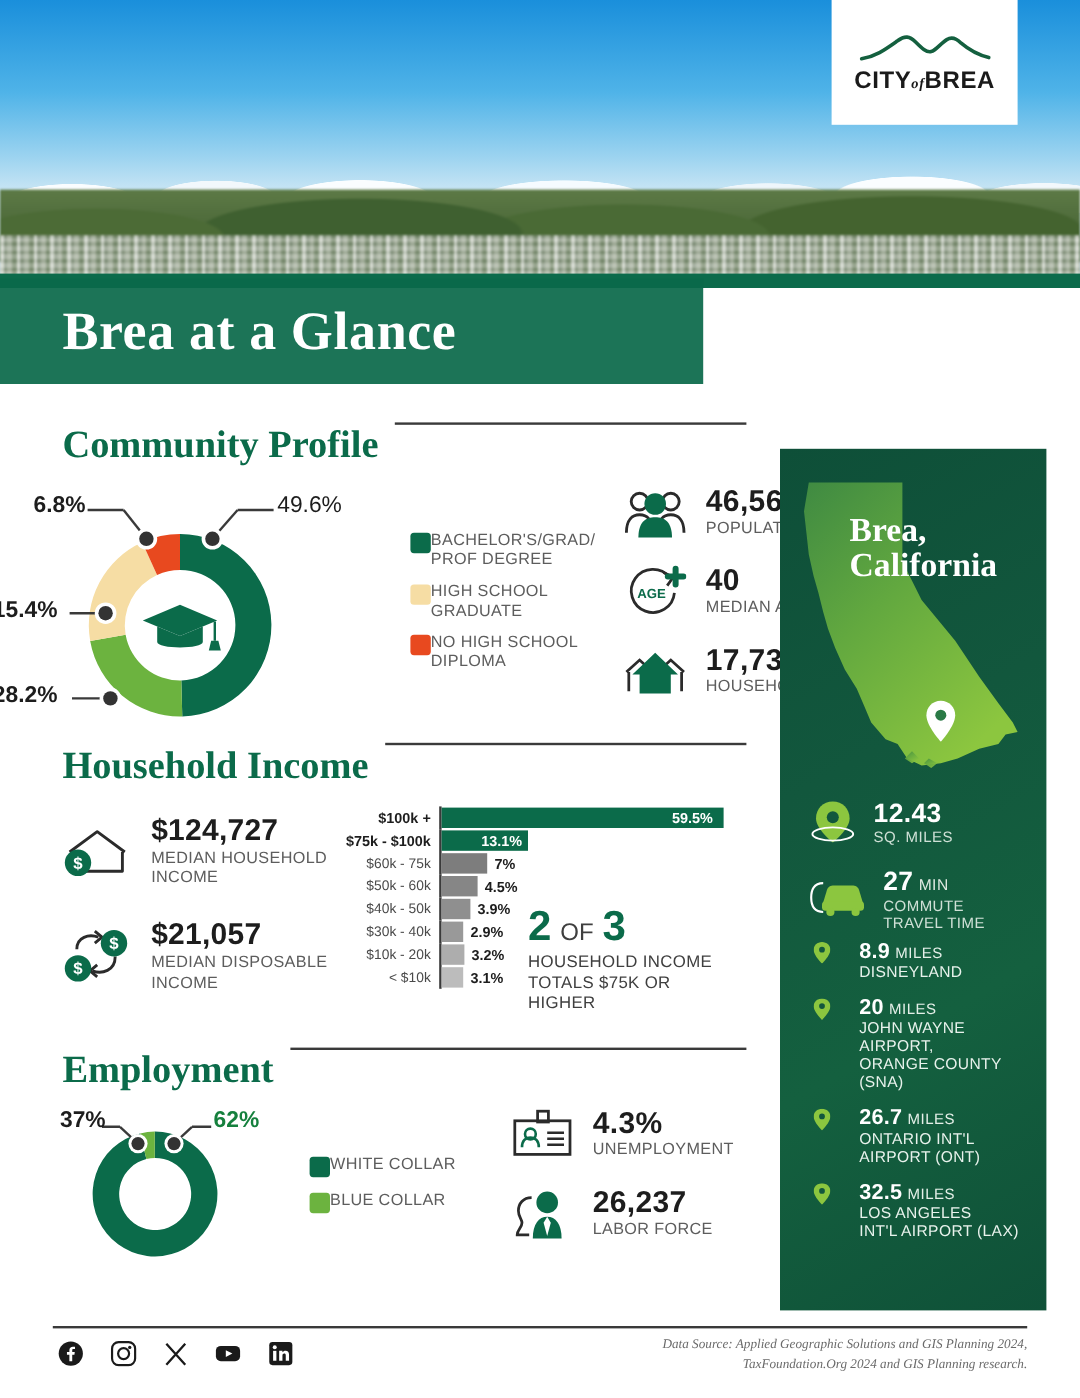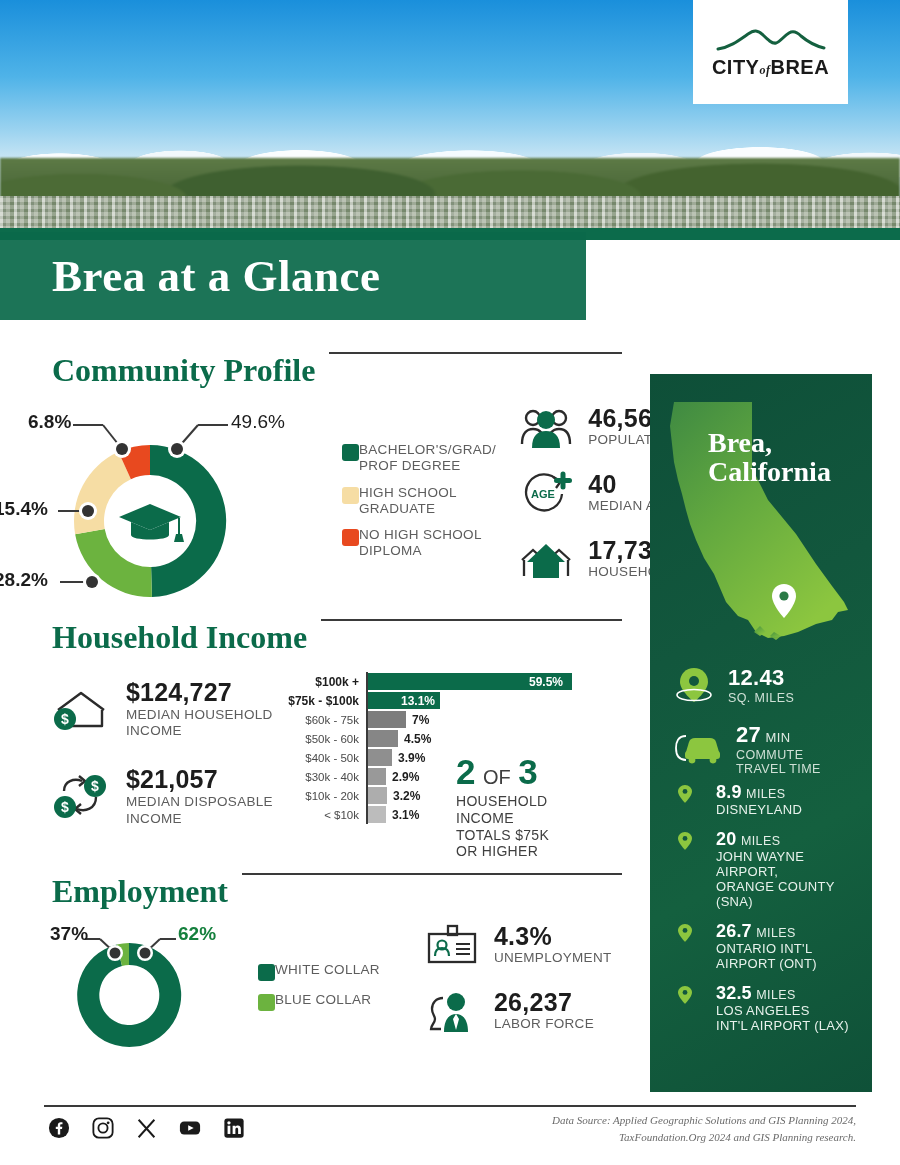--- a/index.html
+++ b/index.html
@@ -276,21 +276,21 @@
 INCOME</div>
           </div>
         </div>
       </div>
 
       <div style="position:relative;margin-top:-6px;">
         <div class="bars">
           <div class="bar-row">
             <span class="bar-cat hi">$100k +</span>
             <span class="bar-area" style="height:19px;">
-                <span class="bar" style="width:204px;background:#0b6b4a;display:flex;align-items:center;justify-content:flex-end;padding-left:26px;">
+                <span class="bar" style="width:235px;background:#0b6b4a;display:flex;align-items:center;justify-content:flex-end;padding-left:26px;">
               <span class="bar-val inside">59.5%</span>
                 </span>
               </span>
           </div>
           <div class="bar-row">
             <span class="bar-cat hi">$75k - $100k</span>
             <span class="bar-area" style="height:19px;">
                 <span class="bar" style="width:72px;background:#0b6b4a;display:flex;align-items:center;justify-content:flex-end;">
               <span class="bar-val inside" style="margin-right:5px;">13.1%</span>
                 </span>
@@ -333,21 +333,21 @@
           </div>
           <div class="bar-row">
             <span class="bar-cat">&lt; $10k</span>
             <span class="bar-area" style="height:19px;">
                 <span class="bar" style="width:18px;background:#bcbcbc;"></span>
               <span class="bar-val">3.1%</span>
               </span>
           </div>
         </div>
 
-        <div style="position:absolute;left:152px;top:82px;margin-left:16px;">
+        <div style="position:absolute;left:152px;top:82px;">
           <div style="line-height:1;">
             <span style="font-size:35px;font-weight:bold;color:#0b6b4a;">2</span>
             <span style="font-size:20px;color:#3f3f3f;margin:0 3px;">OF</span>
             <span style="font-size:35px;font-weight:bold;color:#0b6b4a;">3</span>
           </div>
           <div style="font-size:14px;color:#3f3f3f;letter-spacing:.3px;line-height:1.2;margin-top:4px;">HOUSEHOLD INCOME</div>
           <div style="font-size:14px;color:#3f3f3f;letter-spacing:.3px;line-height:1.2;">TOTALS $75K OR HIGHER</div>
         </div>
       </div>
     </div>

